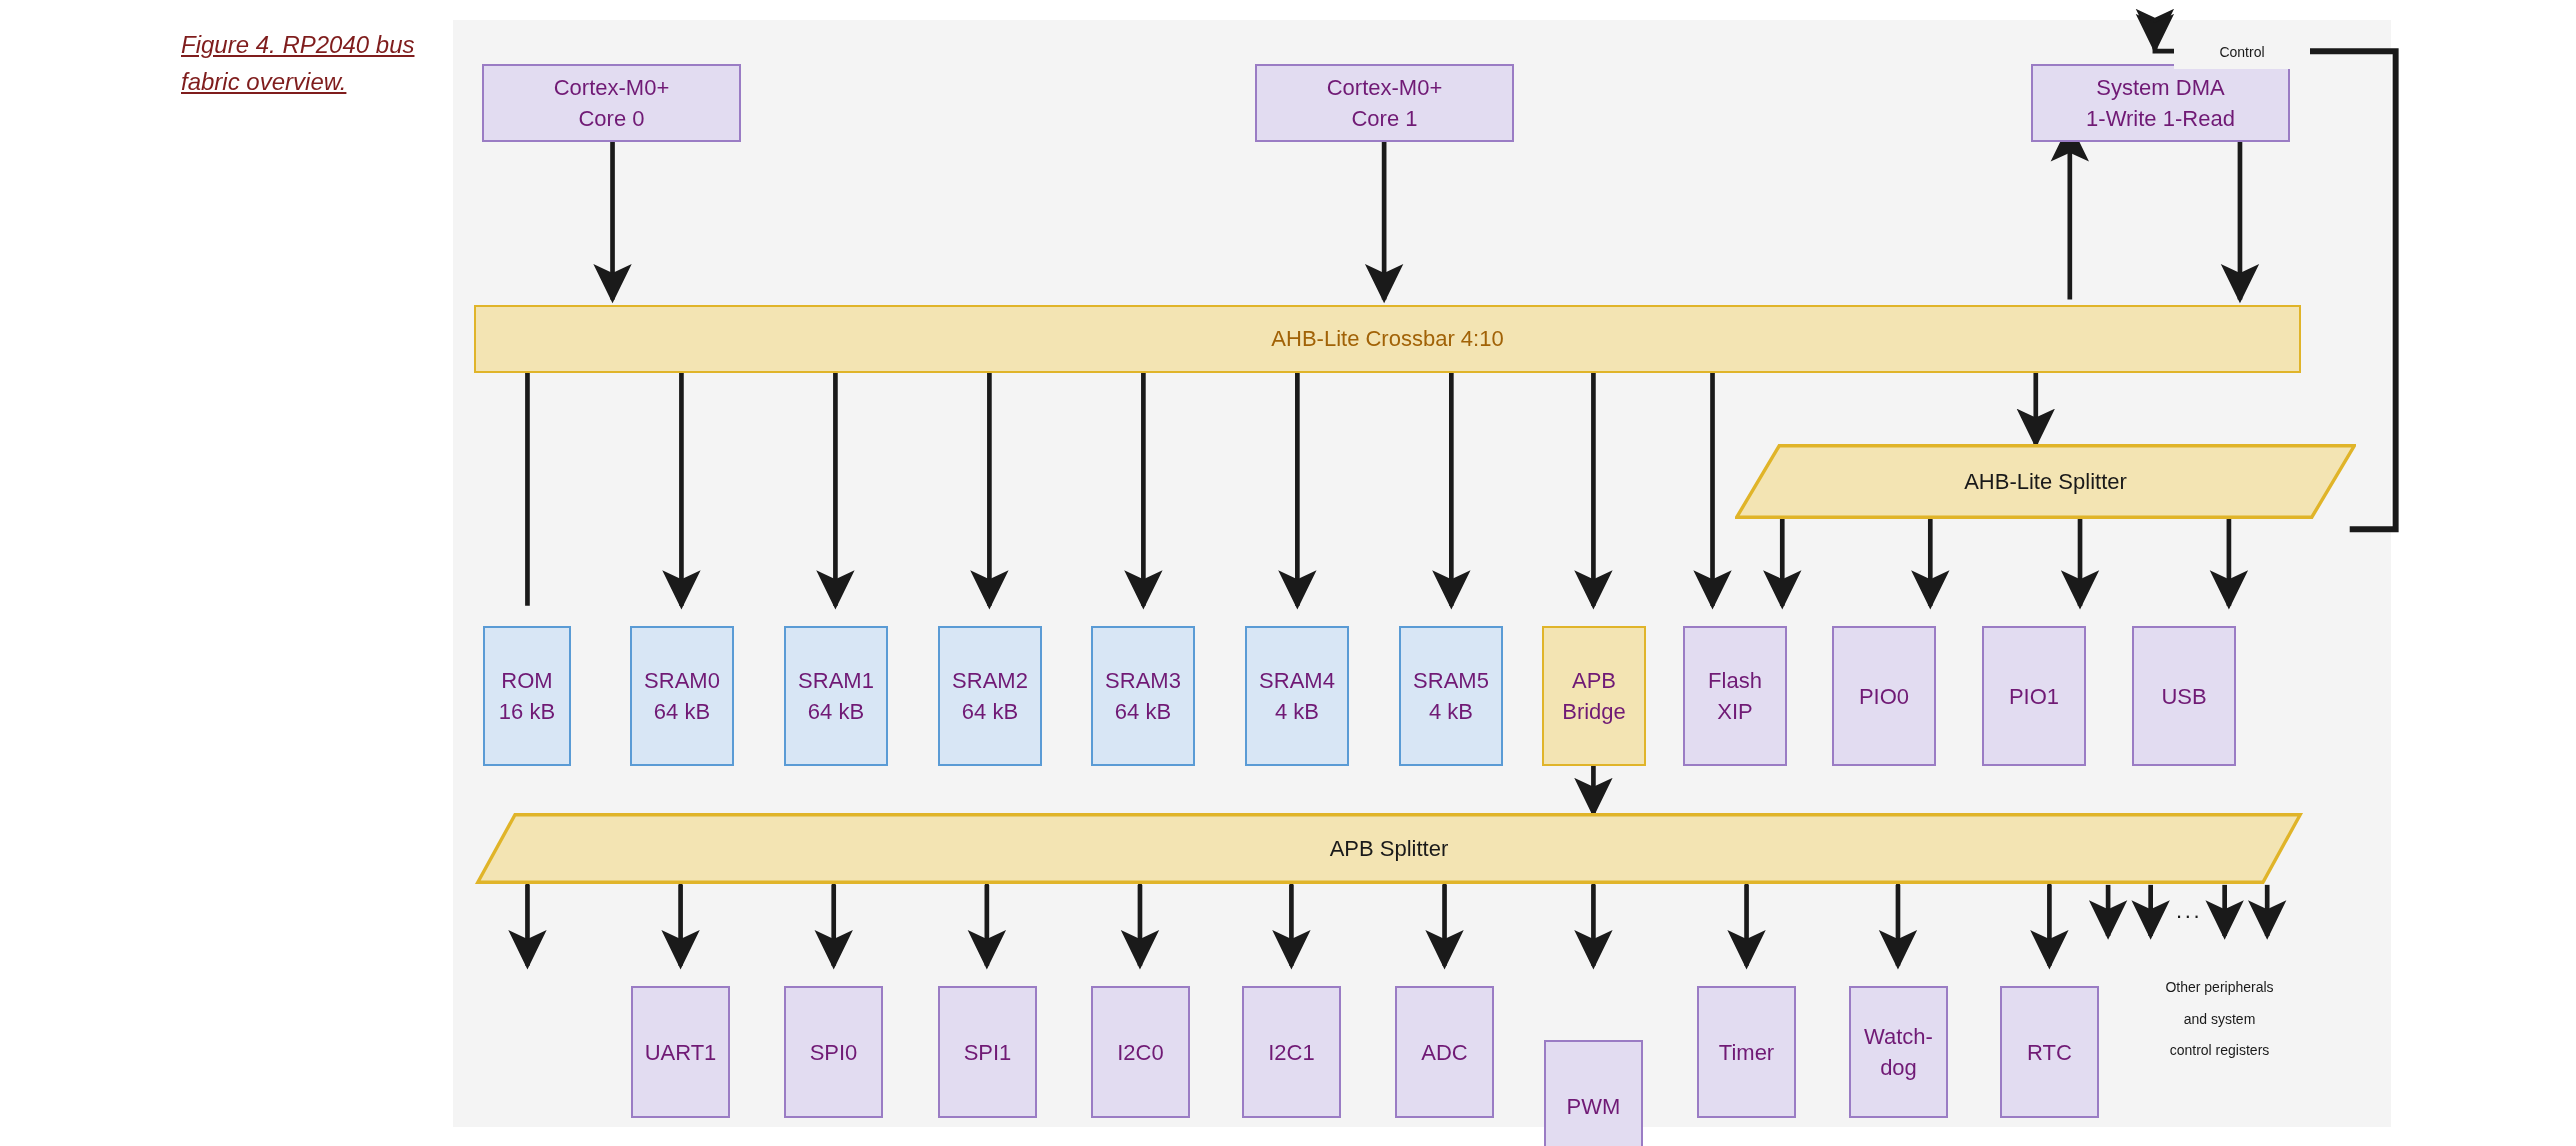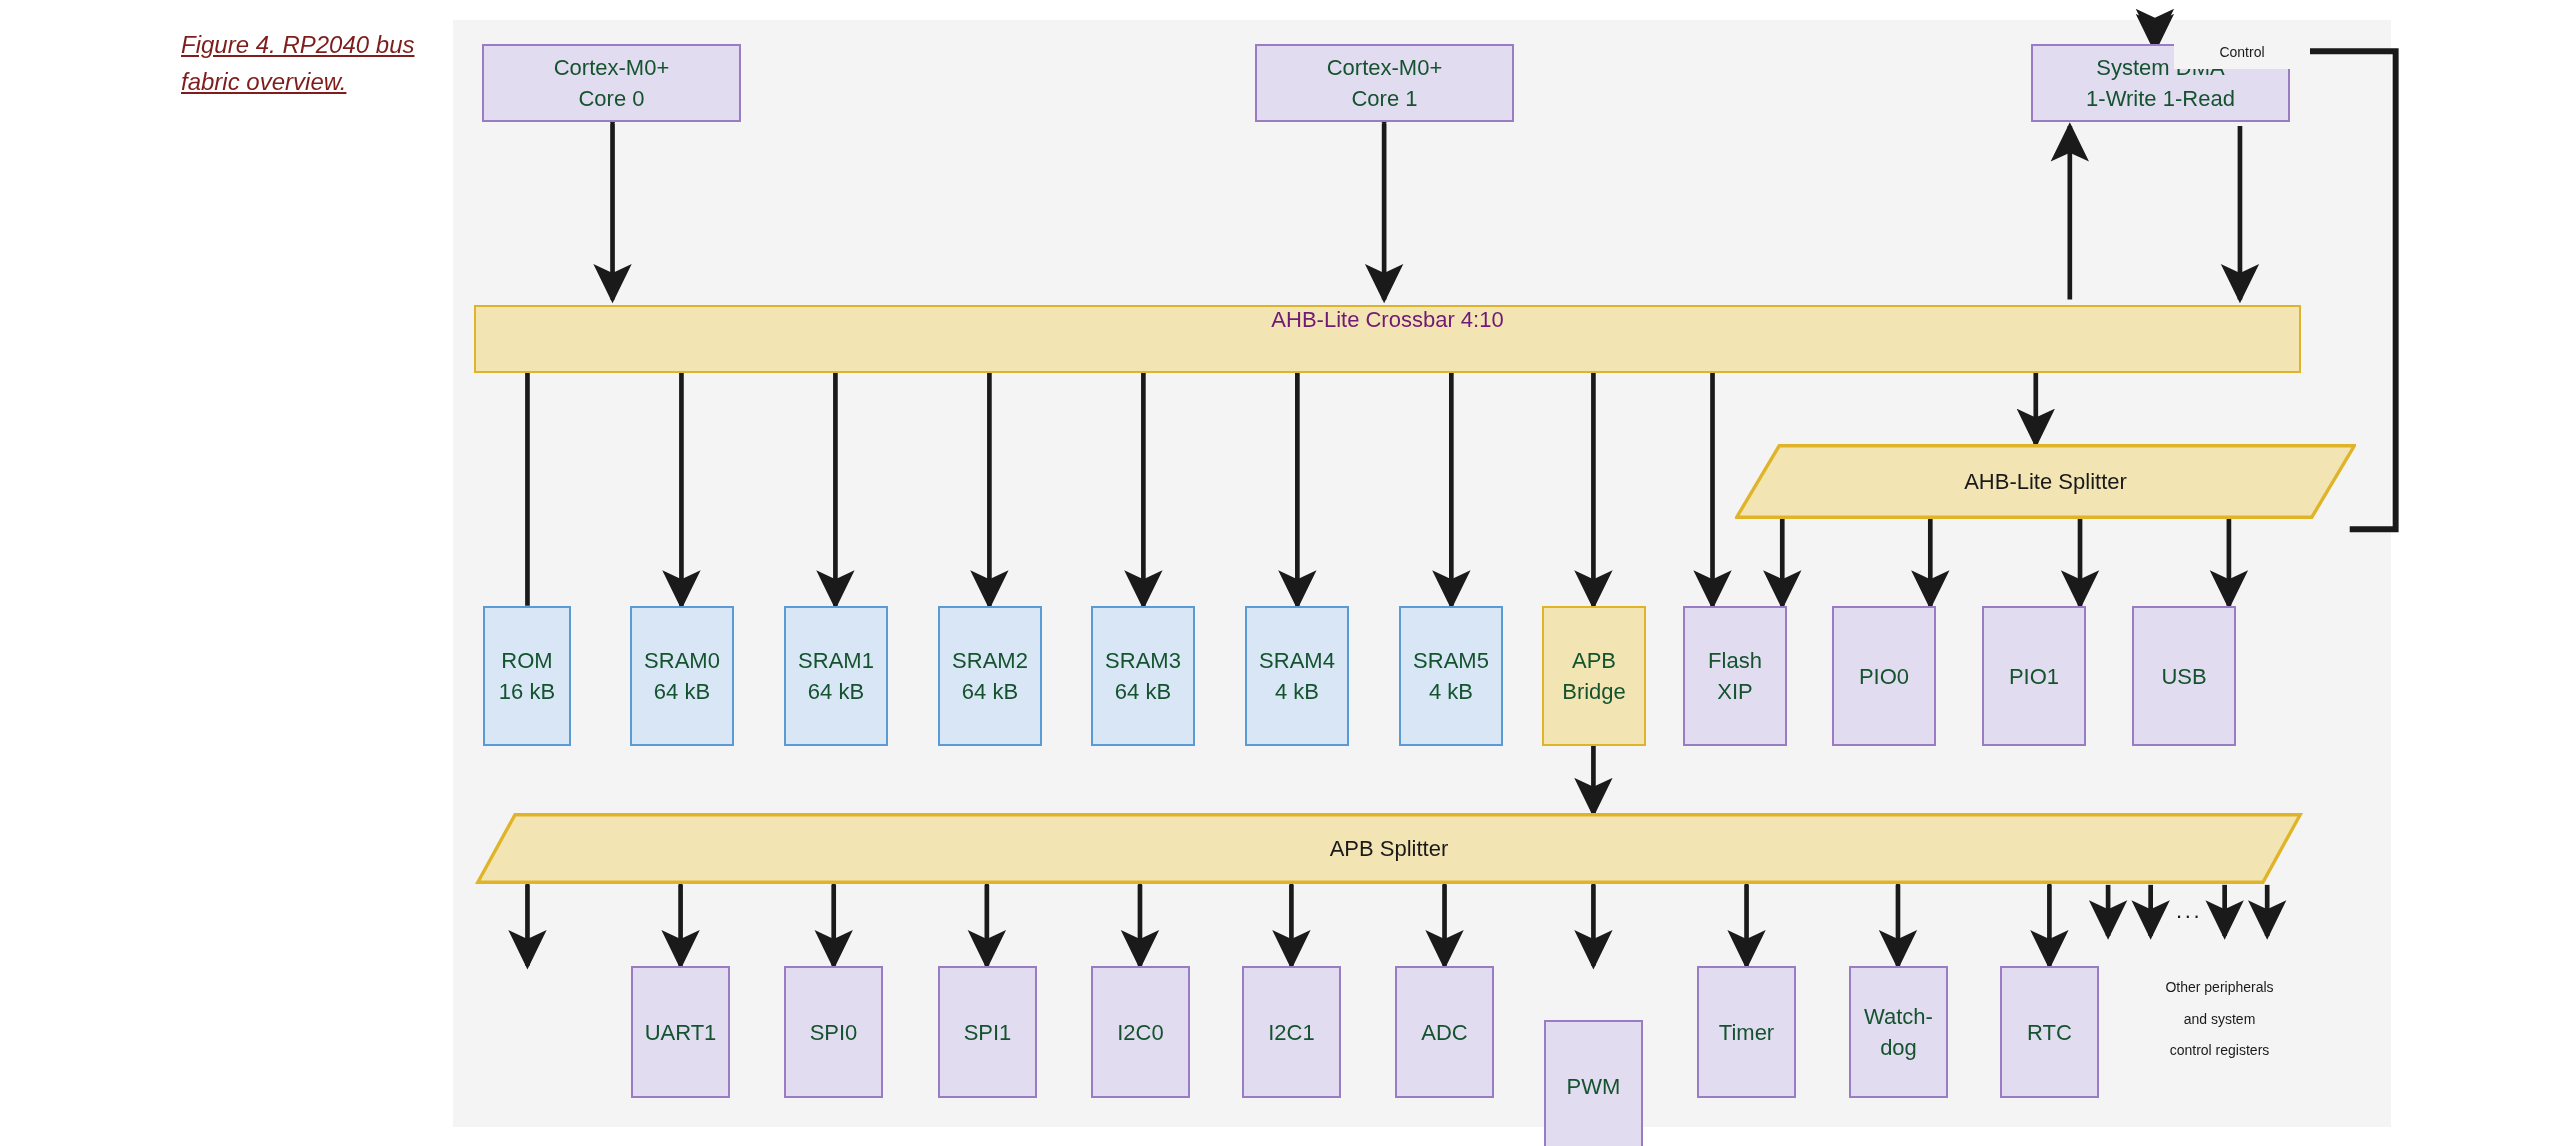--- a/index.html
+++ b/index.html
@@ -32,35 +32,37 @@
   
   .node{
     position:absolute;
     box-sizing:border-box;
     display:flex;
     align-items:center;
     justify-content:center;
     text-align:center;
     font-size:22px;
     line-height:31px;
-    color:#14532d;
+    color:#701a75;
     white-space:pre-line;
+    margin-top:20px;
   }
   .n-purple{ background:#e2dcf1; border:2.6px solid #9a7cc4; }
   .n-blue  { background:#d8e6f5; border:2.6px solid #5a9bd5; }
   .n-yellow{ background:#f3e4b3; border:2.6px solid #e0b429; }
 
   
   .bar{
     position:absolute;
     box-sizing:border-box;
     display:flex;
+    align-items:center;
     justify-content:center;
     font-size:22px;
-    color:#701a75;
+    color:#a16207;
   }
   .bar-rect{ background:#f3e4b3; border:2.6px solid #e0b429; }
 
   .para{ position:absolute; }
   .para svg{ display:block; }
   .para .lbl{
     position:absolute; left:0; top:0; width:100%; height:100%;
     display:flex; align-items:center; justify-content:center;
     font-size:22px; color:#1a1a1a; pointer-events:none;
   }

